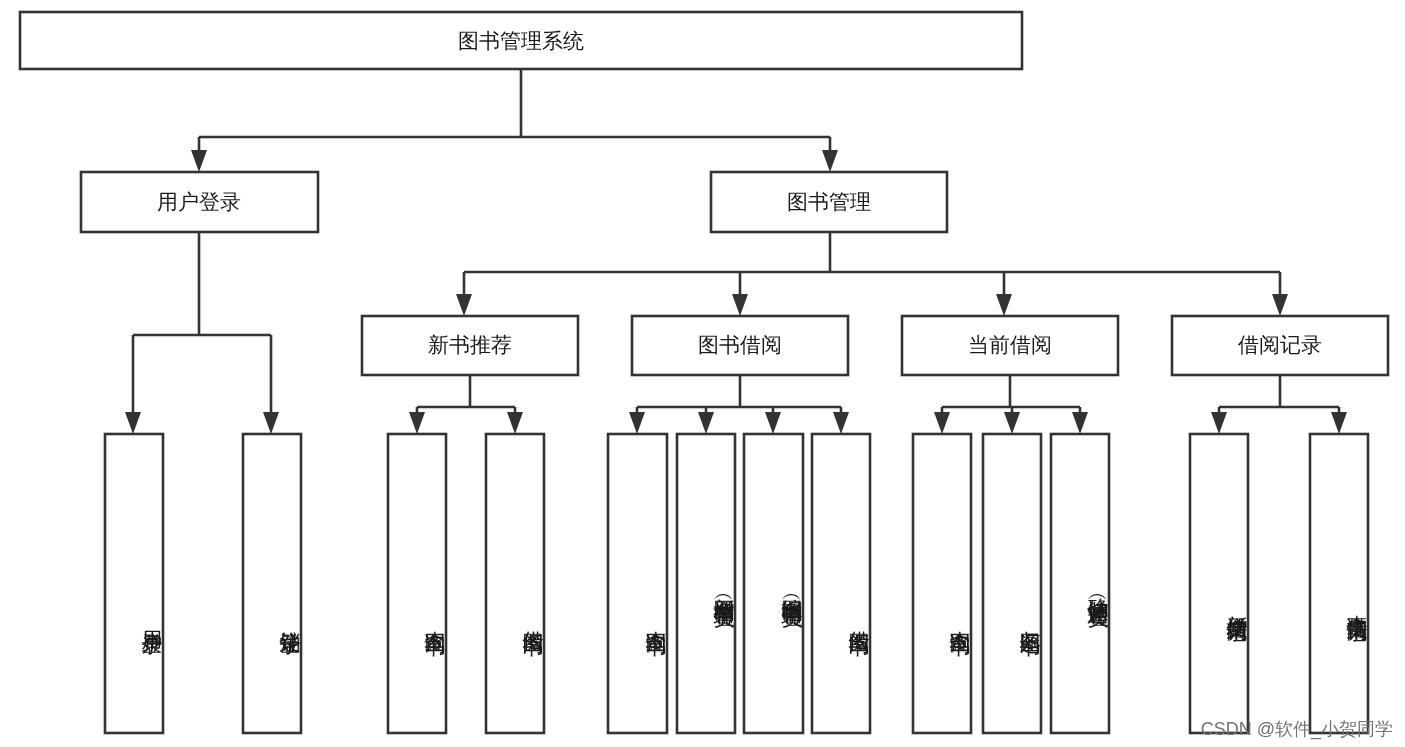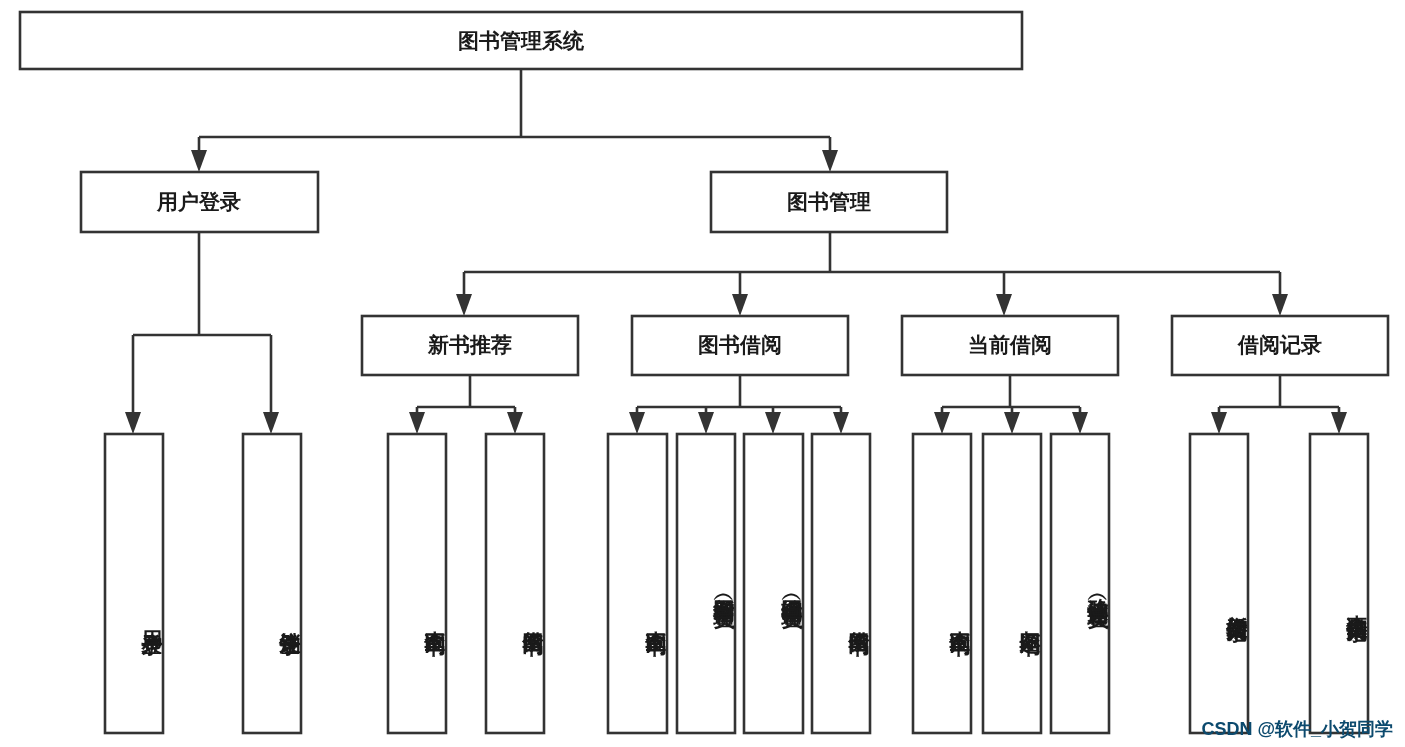--- a/index.html
+++ b/index.html
@@ -11,21 +11,20 @@
     width: 1405px;
     height: 747px;
     font-family: "Liberation Sans", "DejaVu Sans", sans-serif;
     overflow: hidden;
   }
   #diagram-root {
     position: relative;
     width: 1405px;
     height: 747px;
     background: #ffffff;
-    font-weight: bold;
   }
   svg.diagram-canvas {
     position: absolute;
     left: 0;
     top: 0;
     width: 1405px;
     height: 747px;
     display: block;
   }
   .node-box {
@@ -65,21 +64,21 @@
     align-items: flex-start;
     justify-content: center;
     pointer-events: none;
   }
   .watermark {
     position: absolute;
     right: 12px;
     bottom: 6px;
     font-family: "Liberation Sans", "DejaVu Sans", sans-serif;
     font-size: 18px;
-    color: #0c4a6e;
+    color: #737373;
     white-space: nowrap;
     user-select: none;
   }
 </style>
 </head>
 <body>
 
 <div id="diagram-root">
 
   <svg class="diagram-canvas" viewBox="0 0 1405 747">

